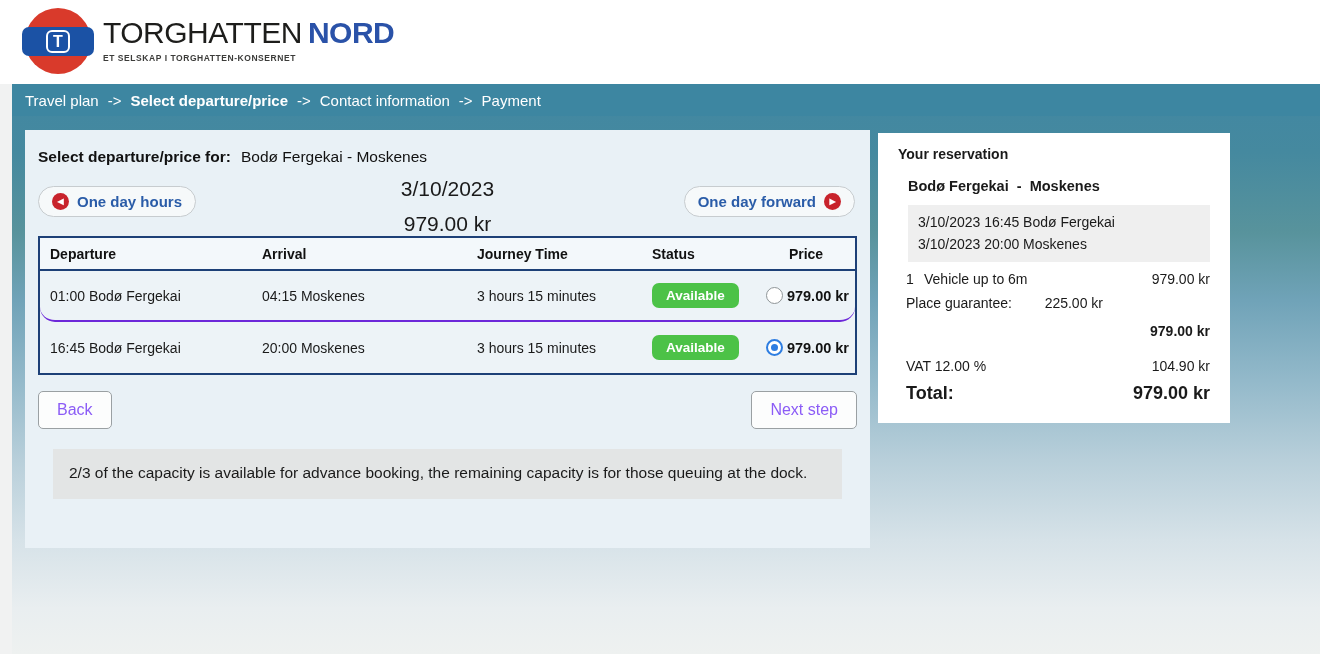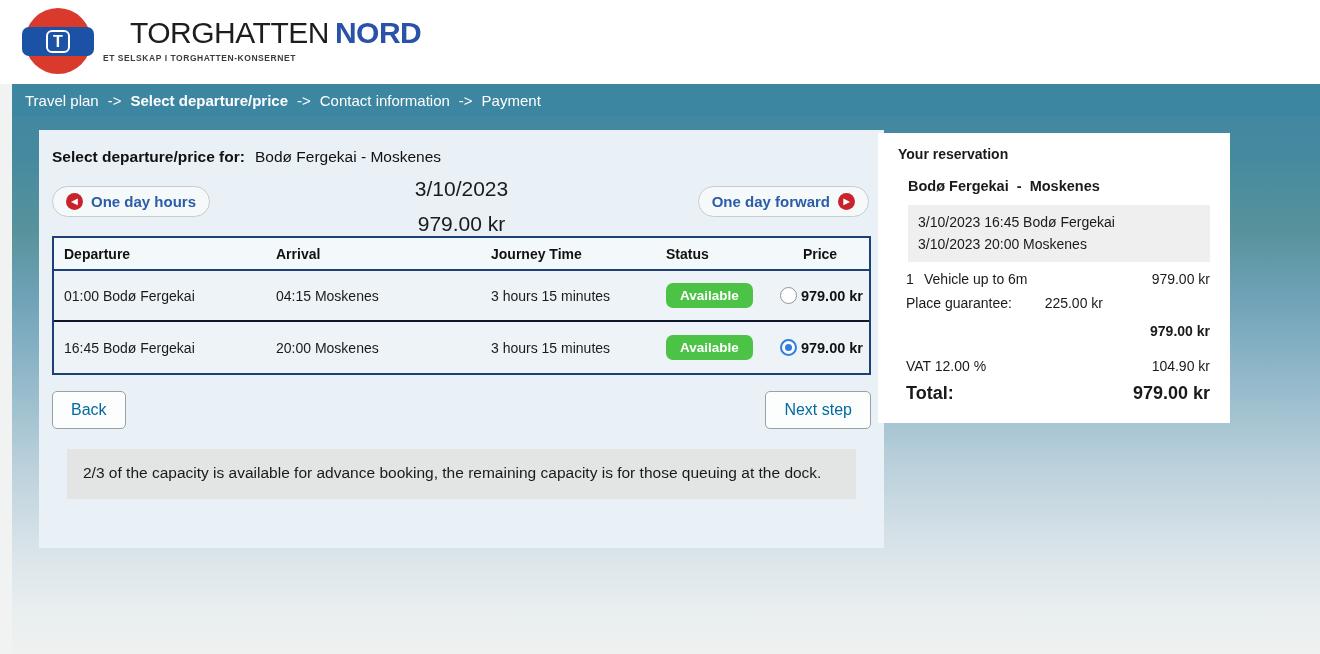--- a/index.html
+++ b/index.html
@@ -6,68 +6,68 @@
   html,body { width:1320px; height:654px; overflow:hidden; }
   body { font-family:"Liberation Sans","DejaVu Sans",sans-serif; background:#f1f2f2; position:relative; }
 
   
   .header { position:absolute; top:0; left:0; width:1320px; height:84px; background:#ffffff; z-index:5; }
   .logo { position:absolute; left:25px; top:8px; width:70px; height:66px; }
   .logo-circle { position:absolute; left:0; top:0; width:66px; height:66px; border-radius:50%; background:#d93a2b; }
   .logo-band { position:absolute; left:-3px; top:19px; width:72px; height:29px; border-radius:7px; background:#1b52a5; display:flex; align-items:center; justify-content:center; }
   .logo-t { width:24px; height:23px; border:2.5px solid #ffffff; border-radius:6px; color:#ffffff; font-weight:bold; font-size:16px; display:flex; align-items:center; justify-content:center; }
   .brand { position:absolute; left:103px; top:16px; }
-  .brand-line { font-size:30px; letter-spacing:-0.5px; color:#1d1d1b; white-space:nowrap;margin-left:27px; }
+  .brand-line { font-size:30px; letter-spacing:-0.5px; color:#1d1d1b; white-space:nowrap; }
   .brand-line .nord { color:#2a52a8; font-weight:bold; margin-left:6px; }
   .tagline { margin-top:3px; font-size:8.5px; font-weight:bold; letter-spacing:0.55px; color:#3c3c3a; }
 
   
   .photo-bg { position:absolute; left:12px; top:84px; right:0; bottom:0;
     background:linear-gradient(180deg,#4187a2 0%,#45899f 12%,#58939c 26%,#70a3b8 38%,#93b9ca 52%,#b8cfda 66%,#d6e2e8 80%,#e9eef0 92%,#eef1f0 100%); }
 
   
   .crumbbar { position:absolute; left:12px; top:84px; right:0; height:32px; background:#3d86a1; z-index:4;
     display:flex; align-items:center; padding-left:13px; color:#ffffff; font-size:15px; }
   .crumb { white-space:nowrap; }
   .crumb.active { font-weight:bold; }
   .crumb-sep { margin:0 9px; }
 
   
-  .main-panel { position:absolute; left:39px; top:130px; width:845px; height:418px; background:#e9f1f6; z-index:3; padding:18px 13px 12px; }
+  .main-panel { position:absolute; left:25px; top:130px; width:845px; height:418px; background:#e9f1f6; z-index:3; padding:18px 13px 12px; }
   .head-row { display:flex; align-items:baseline; font-size:15.5px; color:#111; }
   .head-label { font-weight:bold; margin-right:10px; }
 
   .daynav-row { position:relative; margin-top:8px; height:56px; }
   .center-stack { position:absolute; left:0; right:0; top:-2px; text-align:center; font-size:21px; color:#1a1a1a; line-height:1.65; }
   .day-btn { position:absolute; top:12px; display:flex; align-items:center; gap:8px;
     background:#f6f9fa; border:1px solid #c7cccf; border-radius:16px; padding:6px 13px;
     color:#2a5ca8; font-weight:bold; font-size:15px; cursor:pointer; }
   .day-btn.back { left:0; }
   .day-btn.fwd { right:2px; }
   .red-circ { width:17px; height:17px; border-radius:50%; background:#c8232c; color:#fff; font-size:8px;
     display:flex; align-items:center; justify-content:center; line-height:1; }
 
   .dep-table { margin-top:6px; border:2px solid #1d4077; background:#edf3f7; }
   .t-row { display:grid; grid-template-columns:212px 215px 175px 123px 1fr; align-items:center; }
   .t-head { height:33px; background:#f3f8fb; border-bottom:2px solid #1d4077; font-weight:bold; font-size:14px; color:#111; }
   .t-data { height:51px; font-size:14px; color:#1a1a1a; }
-  .t-data.rule { border-bottom:2px solid #0f172a; }
+  .t-data.rule { border-bottom:2px solid #6d28d9;border-radius:15px; }
   .cell { padding-left:10px; }
   .cell-price-h { text-align:center; padding-right:8px; }
   .badge { display:inline-block; background:#4cc247; color:#ffffff; font-weight:bold; font-size:13.5px;
     padding:5px 14px; border-radius:7px; }
   .price-cell { display:flex; align-items:center; justify-content:flex-end; gap:4px; padding-right:6px; }
   .radio { width:17px; height:17px; border-radius:50%; background:#ffffff; border:1px solid #8f9598; flex:0 0 auto; }
   .radio.checked { border:2px solid #2e7de1; display:flex; align-items:center; justify-content:center; }
   .radio.checked::after { content:""; width:7px; height:7px; border-radius:50%; background:#2e7de1; }
   .price-txt { font-weight:bold; font-size:14.5px; color:#111; }
 
   .step-row { margin-top:16px; display:flex; justify-content:space-between; }
   .step-btn { background:#fcfdfd; border:1px solid #9aa0a3; border-radius:5px; padding:9px 18px;
-    font-size:16px; color:#0369a1; cursor:pointer; }
+    font-size:16px; color:#8b5cf6; cursor:pointer; }
 
   .notice { margin:20px 15px 0 15px; background:#e3e5e5; padding:12px 16px 14px; font-size:15.5px;
     color:#1a1a1a; line-height:1.55; }
 
   
   .sidebar { position:absolute; left:878px; top:133px; width:352px; height:290px; background:#ffffff; z-index:3;
     padding:13px 20px; font-size:14px; color:#1a1a1a; }
   .res-title { font-weight:bold; font-size:14px; }
   .res-route { margin:16px 0 0 10px; font-weight:bold; font-size:14.5px; white-space:pre; }
   .res-legs { margin:11px 0 0 10px; background:#efefef; padding:7px 10px; line-height:1.55; }

